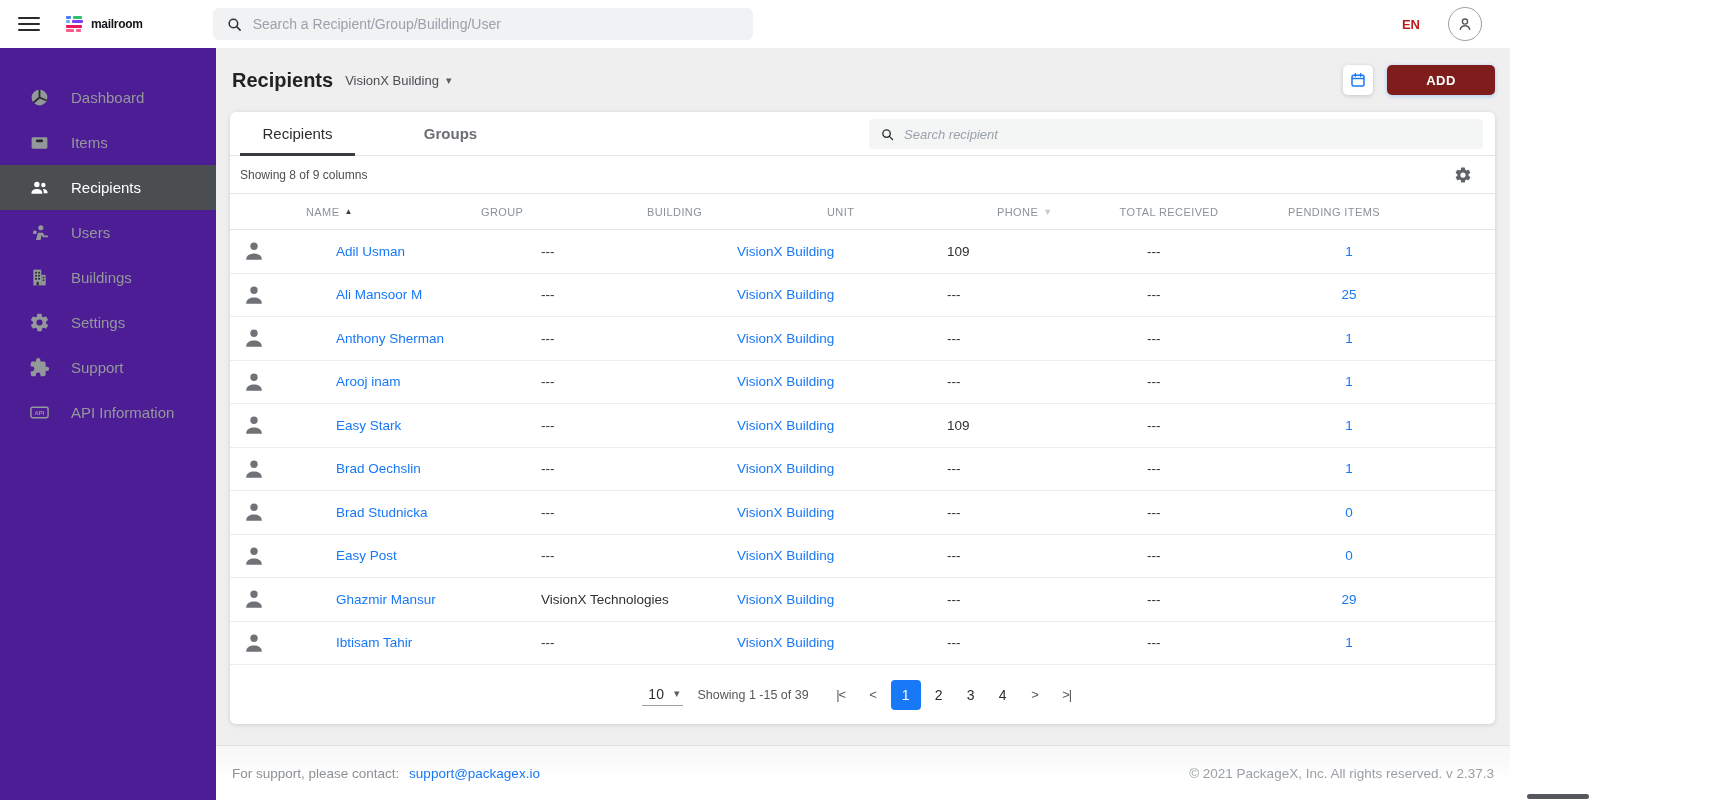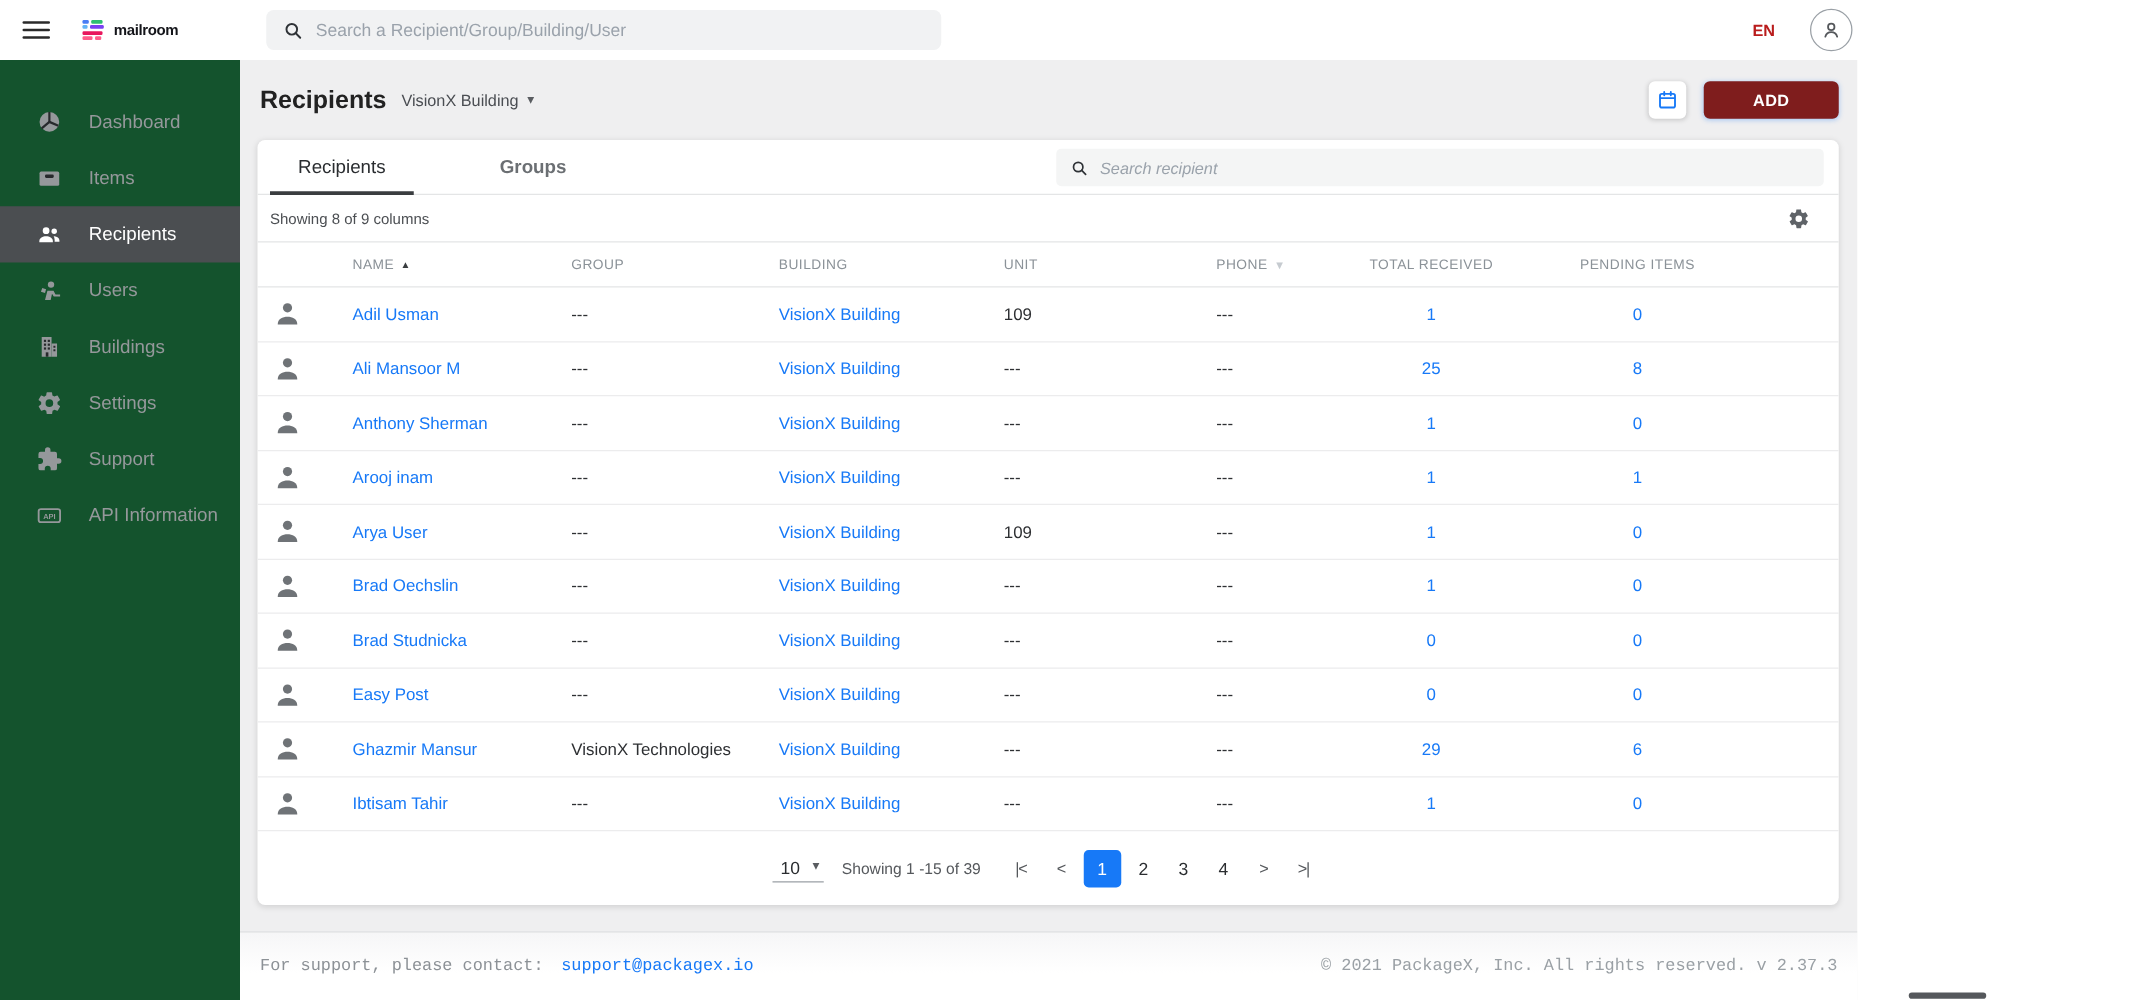--- a/index.html
+++ b/index.html
@@ -17,21 +17,21 @@
   .logo-text { font-size:12px; font-weight:bold; color:#14151a; letter-spacing:-0.3px; }
   .top-search { margin-left:70px; width:540px; height:32px; background:#f1f2f3; border-radius:6px; display:flex; align-items:center; gap:10px; padding:0 13px; }
   .top-search input, .tab-search input { flex:1; border:none; outline:none; background:transparent; font:inherit; font-size:14px; color:#333; }
   .top-search input::placeholder, .tab-search input::placeholder { color:#9aa2ab; }
   .tb-spacer { flex:1; }
   .lang { color:#b91c1c; font-size:13px; font-weight:bold; margin-right:28px; cursor:pointer; }
   .avatar-btn { width:34px; height:34px; border-radius:50%; border:1.6px solid #9aa0a6; display:flex; align-items:center; justify-content:center; cursor:pointer; background:#fff; }
 
   
   .content-row { display:flex; height:752px; }
-  .sidebar { width:192px; flex-shrink:0; background:#14532d; padding-top:27px; }
+  .sidebar { width:216px; flex-shrink:0; background:#4c1d95; padding-top:27px; }
   .side-item { height:45px; display:flex; align-items:center; gap:21px; padding-left:28px; color:#95989b; font-size:15px; cursor:pointer; }
   .side-item.active { background:#4b4e51; color:#ffffff; }
   .side-icon { width:22px; height:22px; display:flex; align-items:center; justify-content:center; }
   .side-icon svg { width:21px; height:21px; }
 
   .main { width:1294px; flex-shrink:0; background:#efeff0; display:flex; flex-direction:column; }
   .right-gap { flex:1; background:#fff; }
 
   
   .page-header { height:64px; display:flex; align-items:center; padding:0 15px 0 16px; }
@@ -57,37 +57,37 @@
   .gear-btn { width:20px; height:20px; border:none; background:transparent; cursor:pointer; display:flex; align-items:center; justify-content:center; }
 
   .tgrid { display:grid; grid-template-columns:48px 175px 166px 180px 170px 120px 160px 170px; align-items:center; }
   .thead { height:36px; flex-shrink:0; border-bottom:1px solid #e4e5e6; font-size:11px; color:#8b9298; letter-spacing:.4px; }
   .thead .hcell { padding-left:28px; display:flex; align-items:center; gap:5px; }
   .thead .hcell.centered { padding-left:0; justify-content:center; }
   .sort-asc { font-size:8px; color:#3a3d40; }
   .filter-caret { font-size:9px; color:#c6cbd0; }
 
   .tbody { flex-shrink:0; }
-  .trow { height:43.5px; border-bottom:1px solid #ececed; font-size:13.5px; color:#333; }
+  .trow { height:43.5px; border-bottom:1px solid #ececed; font-size:13.5px; color:#333;gap:30px; }
   .trow .cell { padding-left:28px; white-space:nowrap; overflow:hidden; }
   .trow .avatar-cell { padding-left:0; display:flex; justify-content:center; }
   .trow .num-cell { padding-left:0; text-align:center; }
   .link { color:#1779f7; cursor:pointer; }
   .unit-cell, .phone-cell, .group-cell { color:#2e3033; }
 
   .pagination { flex:1; display:flex; align-items:center; justify-content:center; }
   .page-size { display:flex; align-items:center; gap:10px; border-bottom:1px solid #9aa0a5; padding:2px 4px 3px 6px; cursor:pointer; }
   .page-size .val { font-size:14px; color:#2a2d30; }
   .pg-summary { font-size:12.5px; color:#55585c; margin:0 16px 0 14px; }
   .pg-btn { width:32px; height:30px; display:flex; align-items:center; justify-content:center; font-size:13px; color:#55585c; cursor:pointer; border-radius:4px; letter-spacing:-1px; }
   .pg-num { font-size:14px; color:#2a2d30; letter-spacing:0; }
   .pg-num.active { background:#1779f7; color:#fff; width:30px; margin:0 2px; }
 
   
-  .main-footer { margin-top:21px; flex:1; border-top:1px solid #e0e1e2; background:linear-gradient(#f6f6f7, #ffffff 60%); display:flex; align-items:center; justify-content:space-between; padding:0 16px; font-size:13.5px;font-family:Liberation Mono, monospace; }
+  .main-footer { margin-top:21px; flex:1; border-top:1px solid #e0e1e2; background:linear-gradient(#f6f6f7, #ffffff 60%); display:flex; align-items:center; justify-content:space-between; padding:0 16px; font-size:13.5px; }
   .support-text { color:#8c9196; }
   .support-email { color:#1779f7; margin-left:6px; cursor:pointer; }
   .copyright { color:#9aa0a5; }
 
   .hscroll-thumb { position:absolute; left:1527px; top:794px; width:62px; height:5px; background:#55585c; border-radius:3px; }
 </style>
 </head>
 <body>
 
 <header class="topbar">
@@ -356,21 +356,21 @@
     <div class="cell num-cell link">1</div>
   </div>
 
   <div class="trow tgrid">
     <div class="cell avatar-cell">
       <svg width="26" height="26" viewBox="0 0 24 24" fill="#6f7377">
                 <circle cx="12" cy="7.6" r="3.4"></circle>
                 <path d="M4.8 19.6c0-3.7 3.6-5.4 7.2-5.4s7.2 1.7 7.2 5.4v.4H4.8z"></path>
               </svg>
     </div>
-    <div class="cell name-cell link">Arya User</div>
+    <div class="cell name-cell link">Easy Stark</div>
     <div class="cell group-cell">---</div>
     <div class="cell building-cell link">VisionX Building</div>
     <div class="cell unit-cell">109</div>
     <div class="cell phone-cell">---</div>
     <div class="cell num-cell link">1</div>
     <div class="cell num-cell link">0</div>
   </div>
 
   <div class="trow tgrid">
     <div class="cell avatar-cell">

